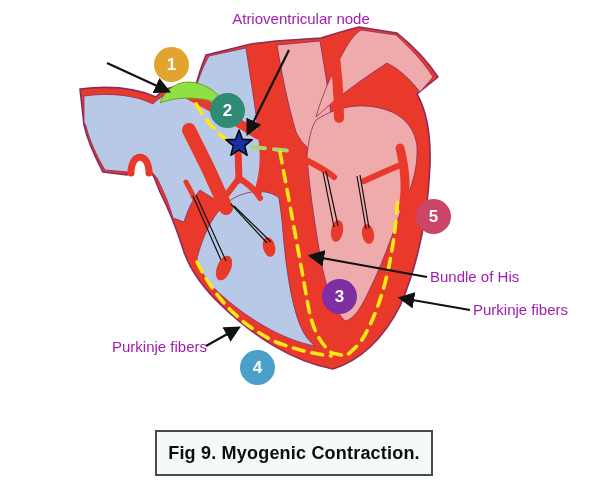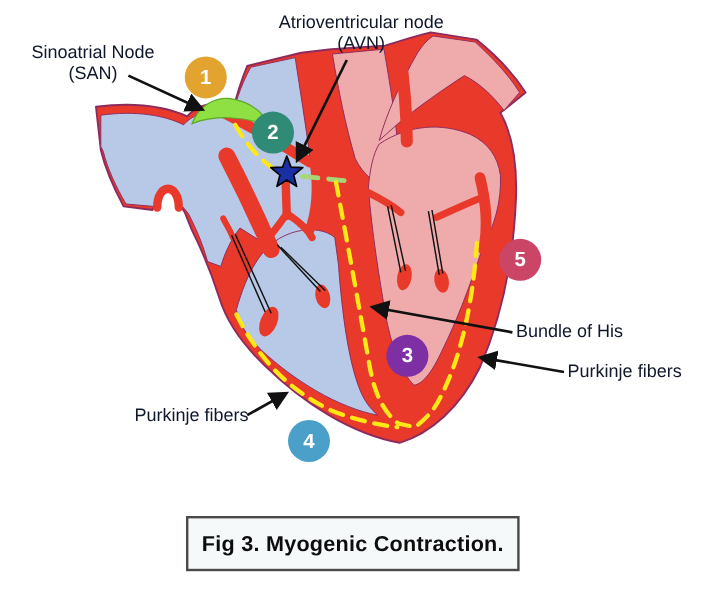--- a/index.html
+++ b/index.html
@@ -2,21 +2,21 @@
 <html><head>
 <meta charset="utf-8">
 <style>
   html,body{margin:0;padding:0;background:#fff;}
   #stage{
     position:relative;width:601px;height:501px;background:#ffffff;
     font-family:"Liberation Sans", sans-serif;overflow:hidden;
   }
   #heart-svg{position:absolute;left:0;top:0;}
   .lbl{
-    position:absolute;color:#0f172a;font-size:15px;line-height:18px;
+    position:absolute;color:#a21caf;font-size:15px;line-height:18px;
     white-space:nowrap;
   }
   .lbl.center{text-align:center;}
   .marker{
     position:absolute;width:35px;height:35px;border-radius:50%;
     color:#fff;font-size:17px;font-weight:bold;text-align:center;
     line-height:35px;
   }
   #caption-box{
     position:absolute;left:155px;top:430px;width:274px;height:42px;
@@ -165,39 +165,34 @@
 
     <g stroke="#111" stroke-width="2.2" fill="none">
       <path d="M107,63 L168,91" marker-end="url(#ah)"></path>
       <path d="M289,50 L248,133" marker-end="url(#ah)"></path>
       <path d="M427,277 L311,256" marker-end="url(#ah)"></path>
       <path d="M470,310 L401,298" marker-end="url(#ah)"></path>
       <path d="M206,346 L238,328" marker-end="url(#ah)"></path>
     </g>
   </svg>
 
-  <div class="lbl center" style="left:10px;top:35px;width:135px;">
-    <div>Sinoatrial Node</div>
-    <div>(SAN)</div>
-  </div>
 
   <div class="lbl center" style="left:216px;top:10px;width:170px;">
     <div>Atrioventricular node</div>
-    <div>(AVN)</div>
   </div>
 
   <div class="lbl" style="left:430px;top:268px;text-align:center;">Bundle of His</div>
 
   <div class="lbl" style="left:473px;top:301px;">Purkinje fibers</div>
 
   <div class="lbl" style="left:112px;top:338px;">Purkinje fibers</div>
 
   <div class="marker" style="left: 154px; top: 47px; background-color: rgb(226, 164, 47);">1</div>
   <div class="marker" style="left: 210px; top: 93px; background-color: rgb(47, 139, 118);">2</div>
   <div class="marker" style="left: 322px; top: 279px; background-color: rgb(125, 47, 163);">3</div>
   <div class="marker" style="left: 240px; top: 350px; background-color: rgb(74, 160, 200);">4</div>
   <div class="marker" style="left: 416px; top: 199px; background-color: rgb(203, 69, 102);">5</div>
 
   <div id="caption-box">
-    <span>Fig 3. Myogenic Contraction.</span>
+    <span>Fig 9. Myogenic Contraction.</span>
   </div>
 
 </div>
 
 </body></html>

